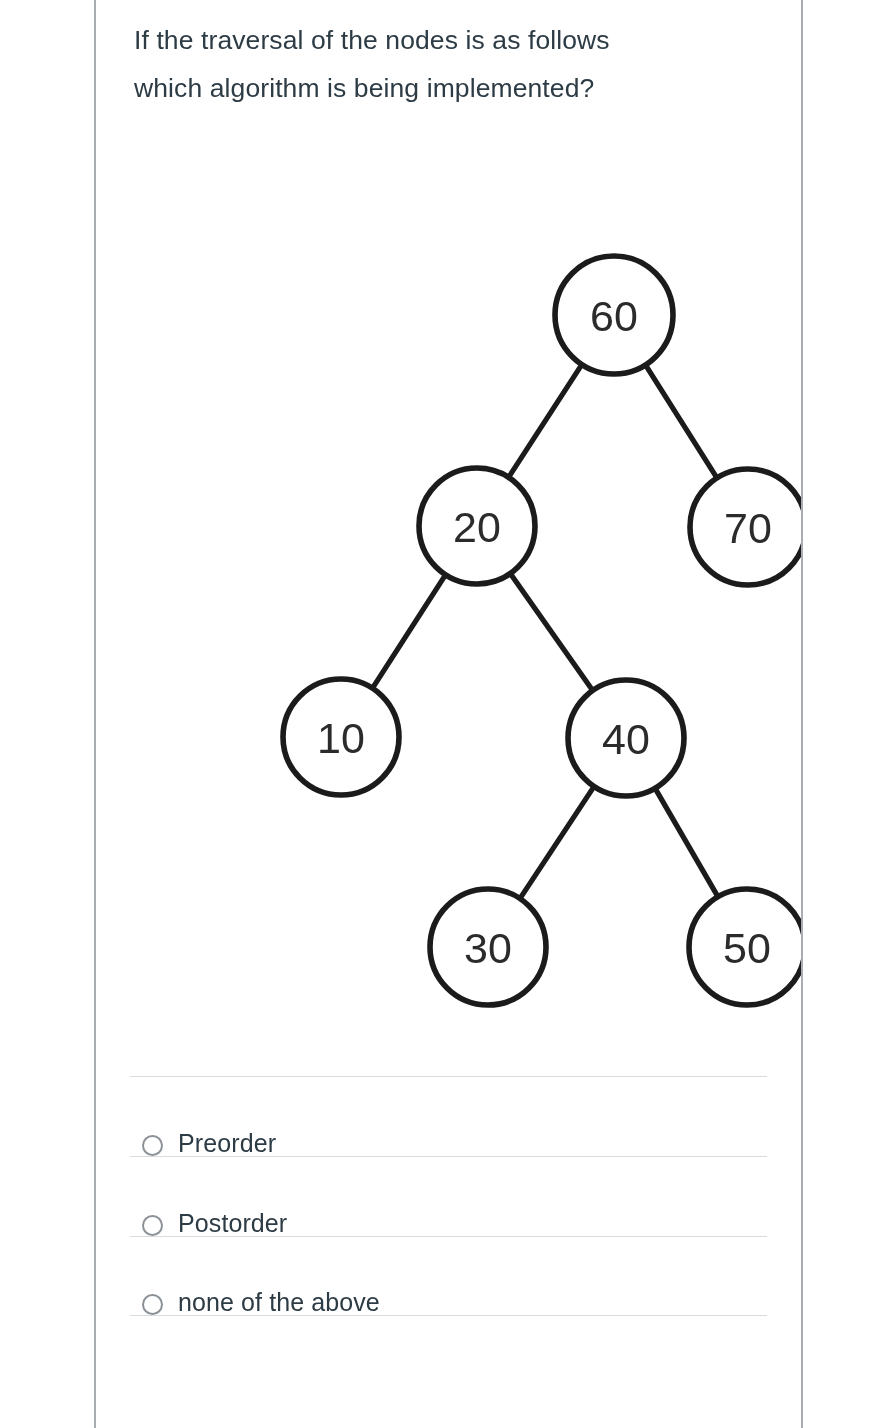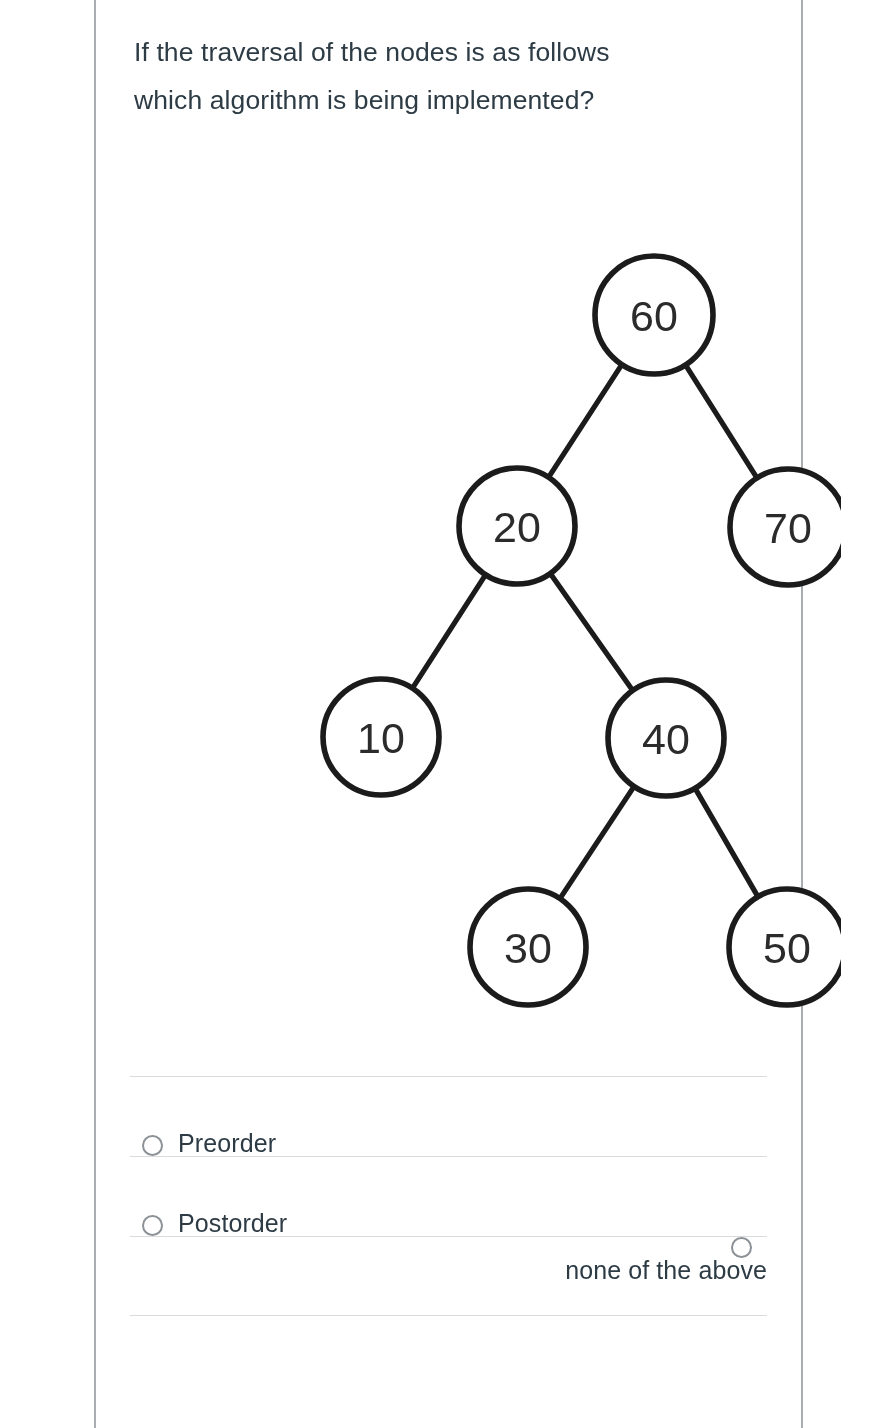--- a/index.html
+++ b/index.html
@@ -37,31 +37,30 @@
   }
 
   .q-text {
     font-size: 26.5px;
     line-height: 48px;
     color: #2d3b45;
     letter-spacing: .1px;
     white-space: pre-line;
     margin: 0;
   }
-  #question-prompt { padding-top: 28px; }
+  #question-prompt { padding-top: 16px; }
   #traversal-sequence { padding-top: 25px; }
 
   
   #tree-figure {
     position: absolute;
     left: 0;
     top: 232px;
     width: 630px;
     height: 800px;
-    padding-left: 40px;
   }
   #tree-figure svg { display: block; }
   .tree-edge {
     stroke: #1b1b1b;
     stroke-width: 5.2;
     fill: none;
     stroke-linecap: round;
   }
   .tree-node-circle {
     fill: #ffffff;
@@ -84,21 +83,21 @@
     width: 637px;
   }
   .option-row {
     position: relative;
     height: 80px;
     display: flex;
     align-items: flex-end;
     border-top: 1.6px solid #d9dbdd;
     box-sizing: border-box;
   }
-  .option-row:last-child { border-bottom: 1.6px solid #d9dbdd; flex-direction: column; }
+  .option-row:last-child { border-bottom: 1.6px solid #d9dbdd; }
   .radio-icon {
     flex: 0 0 auto;
     width: 21px;
     height: 21px;
     border: 2px solid #8b9196;
     border-radius: 50%;
     background: #ffffff;
     margin-left: 12px;
     margin-right: 15px;
     box-sizing: border-box;

